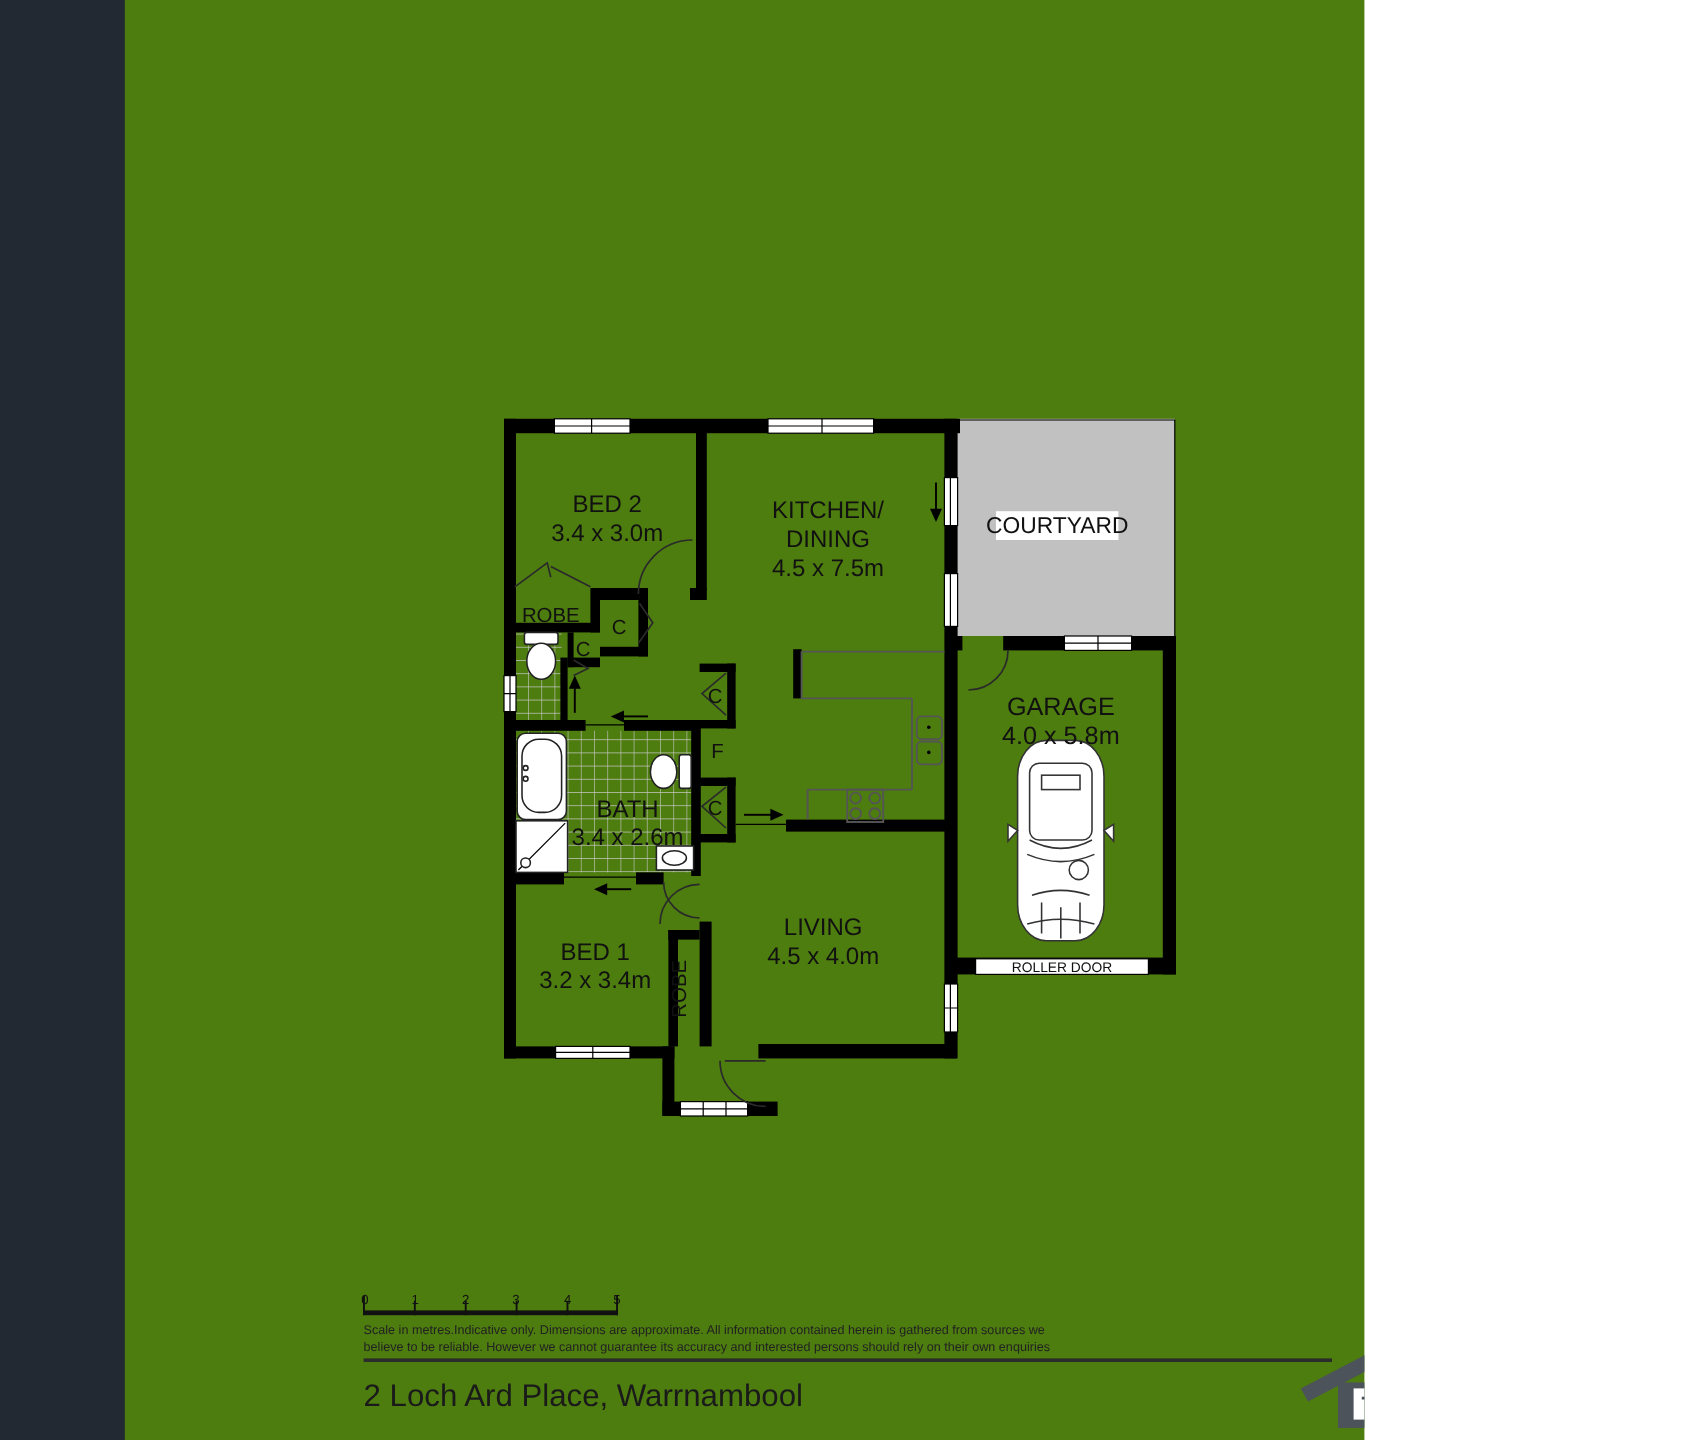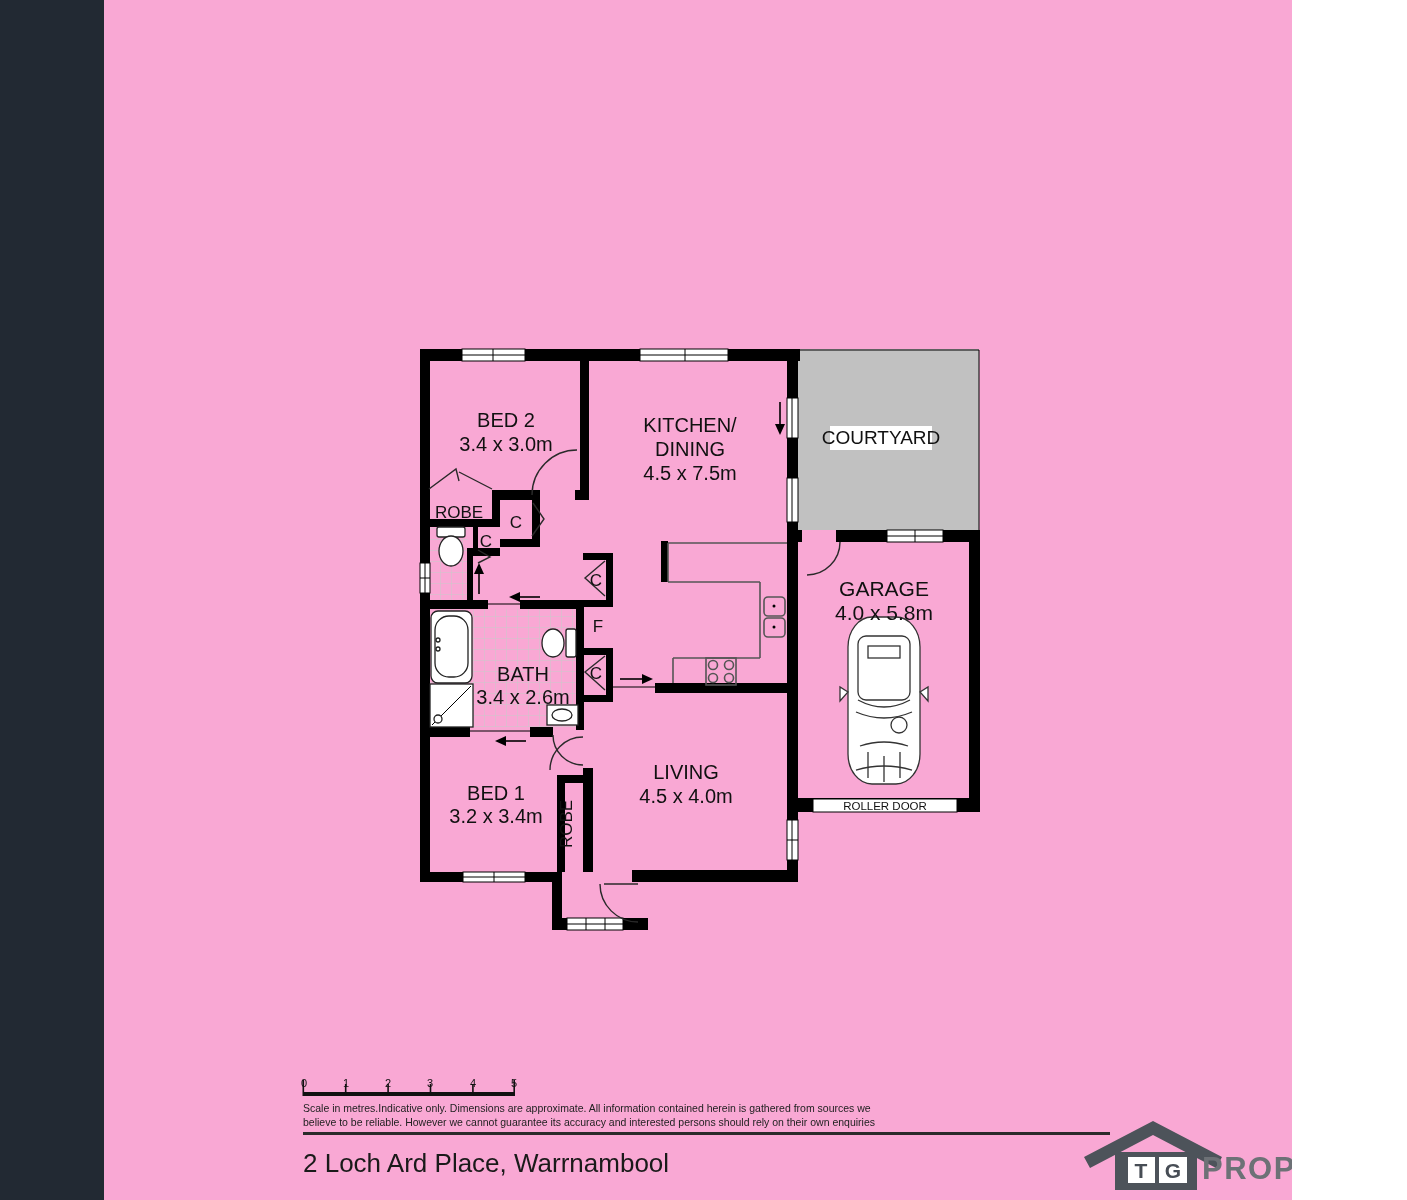--- a/index.html
+++ b/index.html
@@ -1,16 +1,16 @@
 <!DOCTYPE html>
 <html style="--band: #222933; --wall: #000000; --courtyard: #c1c1c1; --tile: #c9c9c9; --logo_dark: #4d535a; --logo_text: #6d7176;"><head>
 <meta charset="utf-8">
 <style>
   html,body{margin:0;padding:0;background:#fff;}
-  #stage{position:relative;width:1292px;height:1200px;background:#f9a8d4;overflow:hidden;
+  #stage{position:relative;width:1137px;height:1200px;background:#4d7c0f;overflow:hidden;
          font-family:"Liberation Sans",sans-serif;}
   .band{position:absolute;top:0;height:1200px;background:var(--band,#222933);}
   #band-left{left:0;width:104px;}
   #band-right{left:1304px;width:103px;}
   svg text{font-family:"Liberation Sans",sans-serif;}
   .wall{fill:var(--wall,#000);}
   .win{fill:#fff;stroke:#000;stroke-width:1;}
   .winline{stroke:#000;stroke-width:1;fill:none;}
   .door{fill:none;stroke:#2a2a2a;stroke-width:1.4;}
   .fix{fill:#fff;stroke:#222;stroke-width:1.3;}

